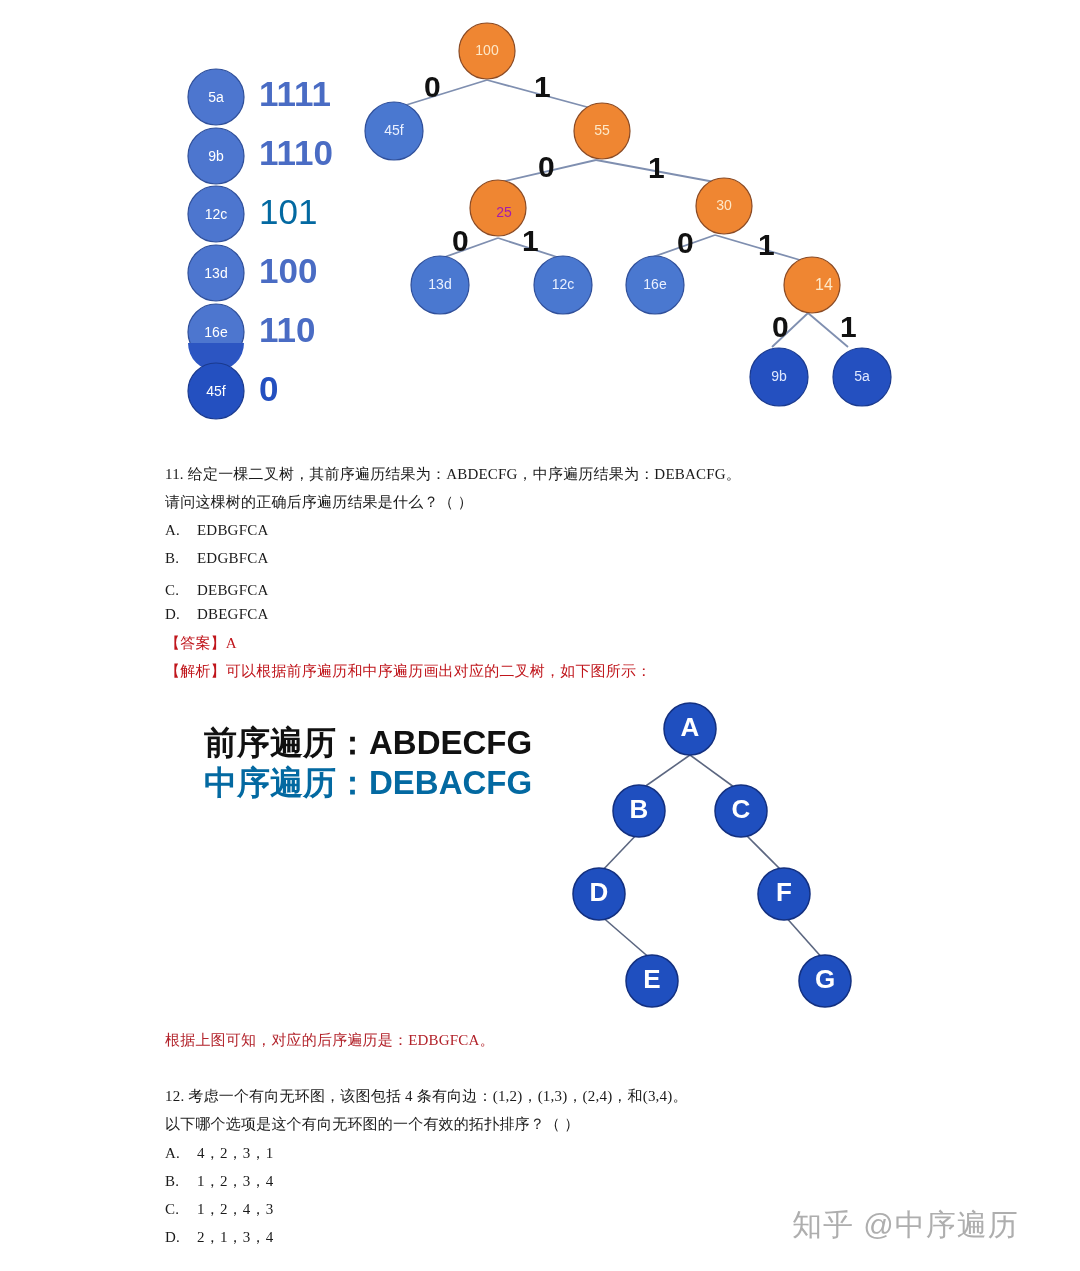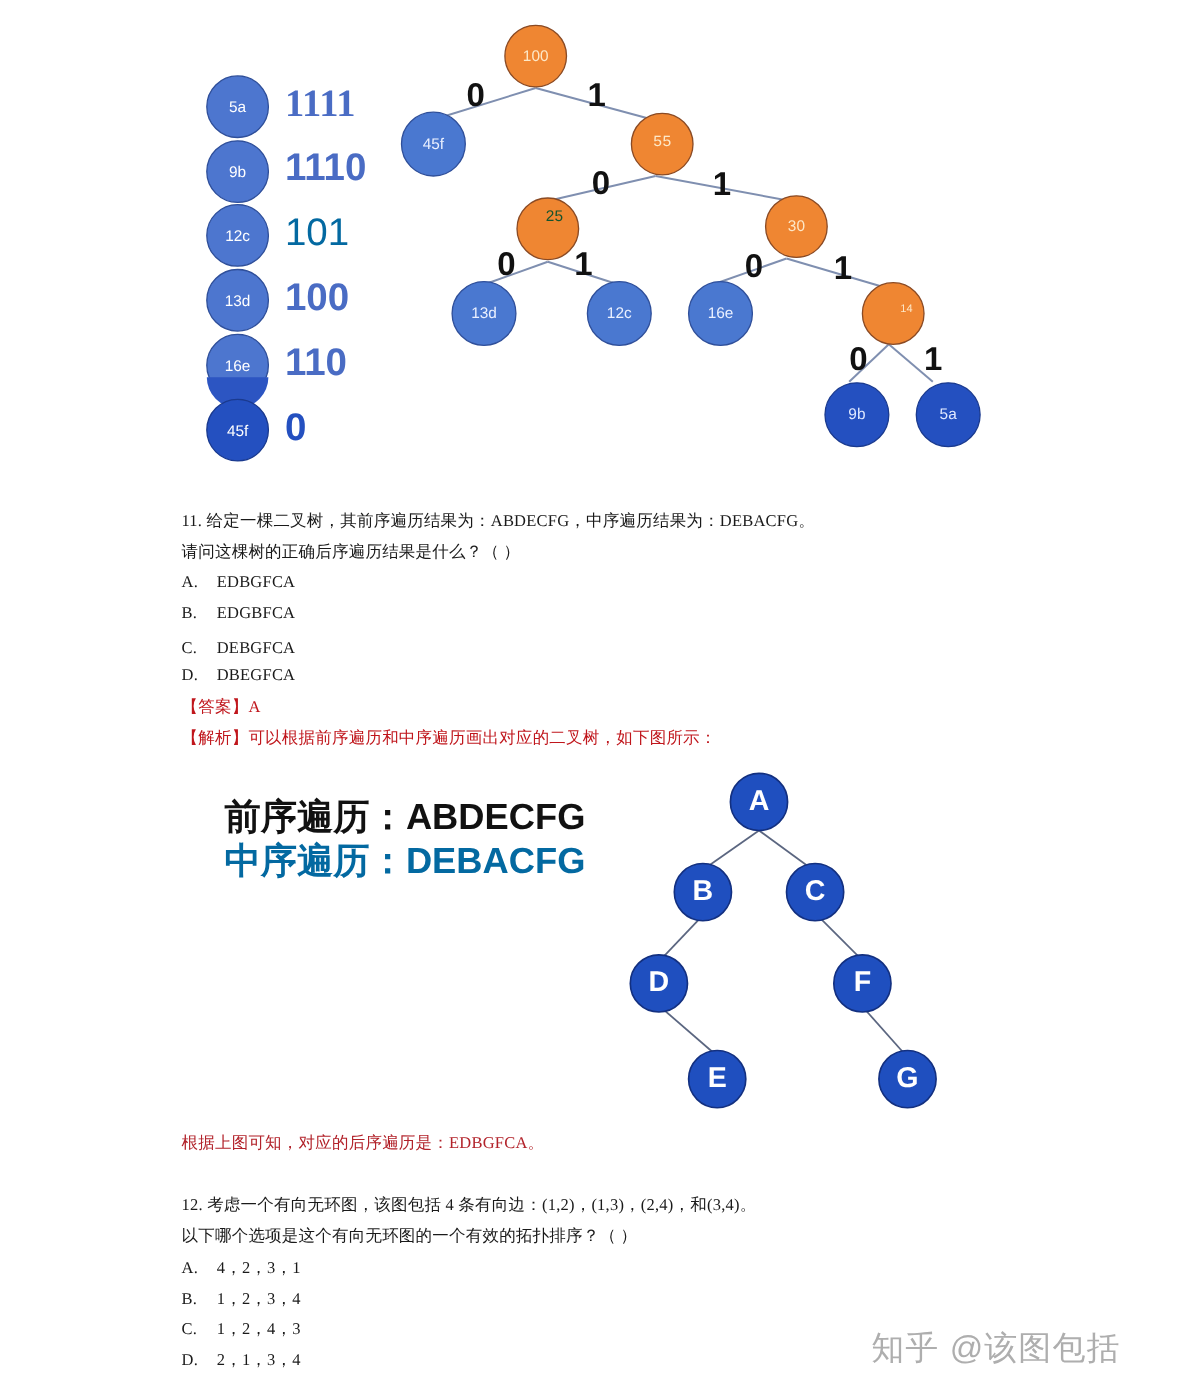--- a/index.html
+++ b/index.html
@@ -27,21 +27,21 @@
       <circle cx="30" cy="325" r="28" fill="#2450c0" stroke="#1a3a8f" stroke-width="1.2"></circle>
     </g>
   </svg>
   <span class="abs" style="left:0;top:23px;width:60px;text-align:center;color:#fff;font-family:'Liberation Sans',sans-serif;font-size:14px;">5a</span>
   <span class="abs" style="left:0;top:82px;width:60px;text-align:center;color:#fff;font-family:'Liberation Sans',sans-serif;font-size:14px;">9b</span>
   <span class="abs" style="left:0;top:140px;width:60px;text-align:center;color:#fff;font-family:'Liberation Sans',sans-serif;font-size:14px;">12c</span>
   <span class="abs" style="left:0;top:199px;width:60px;text-align:center;color:#fff;font-family:'Liberation Sans',sans-serif;font-size:14px;">13d</span>
   <span class="abs" style="left:0;top:258px;width:60px;text-align:center;color:#fff;font-family:'Liberation Sans',sans-serif;font-size:14px;">16e</span>
   <span class="abs" style="left:0;top:317px;width:60px;text-align:center;color:#fff;font-family:'Liberation Sans',sans-serif;font-size:14px;">45f</span>
 
-  <span class="abs" style="left:73px;top:8px;font-family:Liberation Serif, serif;font-weight:bold;font-size:35px;color:#4a6cc4;">1111</span>
+  <span class="abs" style="left:73px;top:8px;font-family:Liberation Sans, sans-serif;font-weight:bold;font-size:35px;color:#4a6cc4;">1111</span>
   <span class="abs" style="left:73px;top:67px;font-family:'Liberation Sans',sans-serif;font-weight:bold;font-size:35px;color:#4a6cc4;">1110</span>
   <span class="abs" style="left:73px;top:126px;font-family:'Liberation Sans',sans-serif;font-weight:normal;font-size:35px;color:#0369a1;">101</span>
   <span class="abs" style="left:73px;top:185px;font-family:'Liberation Sans',sans-serif;font-weight:bold;font-size:35px;color:#4a6cc4;">100</span>
   <span class="abs" style="left:73px;top:244px;font-family:'Liberation Sans',sans-serif;font-weight:bold;font-size:35px;color:#4a6cc4;">110</span>
   <span class="abs" style="left:73px;top:303px;font-family:'Liberation Sans',sans-serif;font-weight:bold;font-size:35px;color:#2450c0;">0</span>
 </div>
 
 <div class="abs" style="left:360px;top:10px;width:540px;height:410px;">
   <svg width="540" height="410">
     <g stroke="#7f8fb0" stroke-width="1.8" fill="none">
@@ -69,24 +69,24 @@
       <circle cx="203" cy="275" r="29"></circle>
       <circle cx="295" cy="275" r="29"></circle>
     </g>
     <g stroke="#1a3a8f" stroke-width="1.2" fill="#2450c0">
       <circle cx="419" cy="367" r="29"></circle>
       <circle cx="502" cy="367" r="29"></circle>
     </g>
   </svg>
   
   <span class="abs" style="left:99px;top:32px;width:56px;text-align:center;color:#fde8c8;font-family:'Liberation Sans',sans-serif;font-size:14px;">100</span>
-  <span class="abs" style="left:214px;top:112px;width:56px;text-align:center;color:#fde8c8;font-family:Liberation Mono, monospace;font-size:14px;">55</span>
-  <span class="abs" style="left:110px;top:178px;width:68px;text-align:center;color:#14532d;font-family:'Liberation Sans',sans-serif;font-size:14px;">25</span>
+  <span class="abs" style="left:214px;top:112px;width:56px;text-align:center;color:#fde8c8;font-family:Liberation Sans, sans-serif;font-size:14px;">55</span>
+  <span class="abs" style="left:110px;top:194px;width:68px;text-align:center;color:#a21caf;font-family:'Liberation Sans',sans-serif;font-size:14px;">25</span>
   <span class="abs" style="left:336px;top:187px;width:56px;text-align:center;color:#fde8c8;font-family:'Liberation Sans',sans-serif;font-size:14px;">30</span>
-  <span class="abs" style="left:424px;top:266px;width:80px;text-align:center;color:#fde8c8;font-family:'Liberation Sans',sans-serif;font-size:10px;">14</span>
+  <span class="abs" style="left:424px;top:266px;width:80px;text-align:center;color:#fde8c8;font-family:'Liberation Sans',sans-serif;font-size:16px;">14</span>
   
   <span class="abs" style="left:6px;top:112px;width:56px;text-align:center;color:#eaf0ff;font-family:'Liberation Sans',sans-serif;font-size:14px;">45f</span>
   <span class="abs" style="left:52px;top:266px;width:56px;text-align:center;color:#eaf0ff;font-family:'Liberation Sans',sans-serif;font-size:14px;">13d</span>
   <span class="abs" style="left:175px;top:266px;width:56px;text-align:center;color:#eaf0ff;font-family:'Liberation Sans',sans-serif;font-size:14px;">12c</span>
   <span class="abs" style="left:267px;top:266px;width:56px;text-align:center;color:#eaf0ff;font-family:'Liberation Sans',sans-serif;font-size:14px;">16e</span>
   <span class="abs" style="left:391px;top:358px;width:56px;text-align:center;color:#dfe8ff;font-family:'Liberation Sans',sans-serif;font-size:14px;">9b</span>
   <span class="abs" style="left:474px;top:358px;width:56px;text-align:center;color:#dfe8ff;font-family:'Liberation Sans',sans-serif;font-size:14px;">5a</span>
   
   <span class="abs" style="left:64px;top:60px;font-family:'Liberation Sans',sans-serif;font-weight:bold;font-size:30px;color:#111;">0</span>
   <span class="abs" style="left:174px;top:60px;font-family:'Liberation Sans',sans-serif;font-weight:bold;font-size:30px;color:#111;">1</span>
@@ -147,13 +147,13 @@
 
 <div>
   <div class="line" style="top:1082px;">12. 考虑一个有向无环图，该图包括 4 条有向边：(1,2)，(1,3)，(2,4)，和(3,4)。</div>
   <div class="line" style="top:1110px;">以下哪个选项是这个有向无环图的一个有效的拓扑排序？（  ）</div>
   <div class="line" style="top:1139px;"><span class="opt-letter">A.</span><span>4，2，3，1</span></div>
   <div class="line" style="top:1167px;"><span class="opt-letter">B.</span><span>1，2，3，4</span></div>
   <div class="line" style="top:1195px;"><span class="opt-letter">C.</span><span>1，2，4，3</span></div>
   <div class="line" style="top:1223px;"><span class="opt-letter">D.</span><span>2，1，3，4</span></div>
 </div>
 
-<div class="watermark">知乎 @该图包括</div>
+<div class="watermark">知乎 @中序遍历</div>
 
 </body></html>

